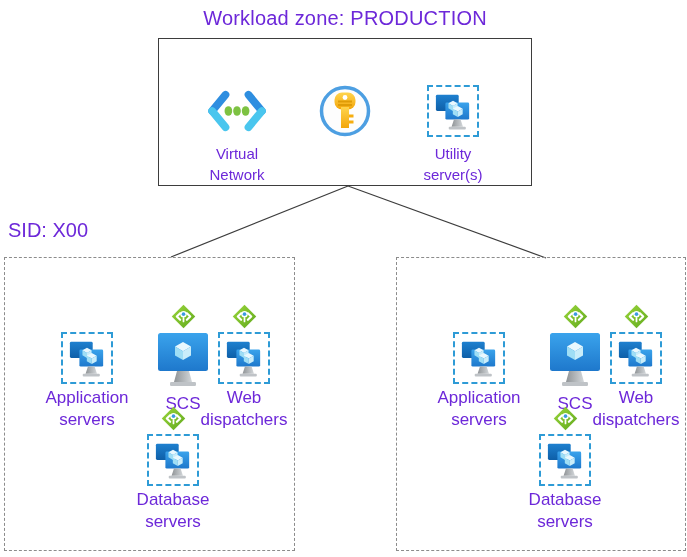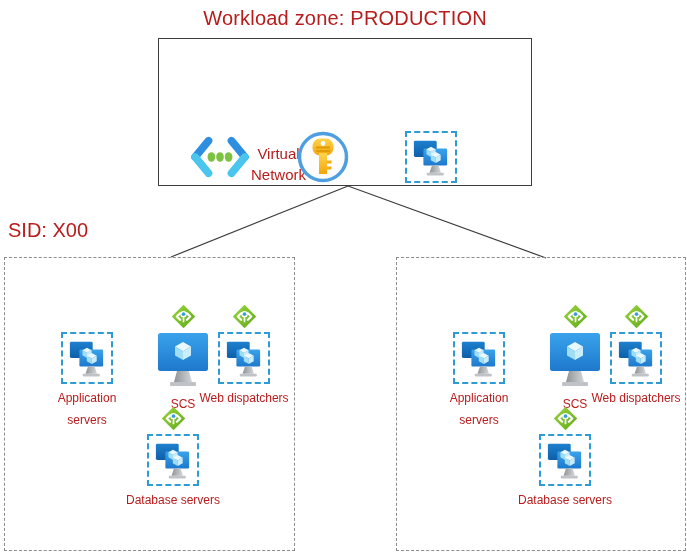--- a/index.html
+++ b/index.html
@@ -1,38 +1,38 @@
 <!DOCTYPE html>
 <html><head>
 <meta charset="utf-8">
 <style>
   html,body{margin:0;padding:0;background:#fff;}
   .canvas{position:relative;width:687px;height:557px;background:#ffffff;
-          font-family:"Liberation Sans",sans-serif;color:#b91c1c;overflow:hidden;}
+          font-family:"Liberation Sans",sans-serif;color:#6d28d9;overflow:hidden;}
   .zone-title{position:absolute;left:158px;top:7px;width:374px;text-align:center;
               font-size:20px;letter-spacing:.2px;}
   .zone-box{position:absolute;left:158px;top:38px;width:374px;height:148px;
             border:1.5px solid #3d3d3d;box-sizing:border-box;
             display:flex;justify-content:center;gap:12px;padding-top:44px;}
-  .zone-item{width:96px;display:flex;flex-direction:row;align-items:flex-end;}
+  .zone-item{width:96px;display:flex;flex-direction:column;align-items:center;}
   .icon-slot{height:56px;display:flex;align-items:center;justify-content:center;}
   .item-label{margin-top:5px;font-size:15px;line-height:21px;text-align:center;}
   .connectors{position:absolute;left:0;top:0;width:687px;height:557px;pointer-events:none;}
   .connectors line{stroke:#3d3d3d;stroke-width:1.2;}
   .sid-label{position:absolute;top:219px;font-size:20px;text-align:right;}
   .sid-label-0{left:8px;}  .sid-label-1{left:399px;}
   .sid-box{position:absolute;top:257px;width:291px;height:294px;
            border:1.6px dashed #8c8c8c;box-sizing:border-box;}
   .sid-box-0{left:4px;}  .sid-box-1{left:396px;width:290px;}
   .node{position:absolute;display:flex;flex-direction:column;align-items:center;}
   .node-app{left:32px;top:74px;width:100px;}
   .node-scs{left:128px;top:46px;width:100px;}
   .node-web{left:189px;top:46px;width:100px;}
   .node-db{left:118px;top:148px;width:100px;}
-  .node-label{margin-top:3px;font-size:12px;line-height:22px;text-align:center;}
+  .node-label{margin-top:3px;font-size:17px;line-height:22px;text-align:center;}
   .avset{width:25px;height:25px;margin-bottom:3px;flex:none;}
   .dashed-vm{width:52px;height:52px;border:2px dashed #2e9bd6;box-sizing:border-box;
              display:flex;align-items:center;justify-content:center;flex:none;background:#fff;}
   .vm-single{width:52px;height:58px;flex:none;}
   .vm-multi{width:38px;height:38px;flex:none;}
   .vnet-svg{width:62px;height:44px;}
   .key-svg{width:52px;height:52px;}
   .sprites{position:absolute;width:0;height:0;overflow:hidden;}
 </style>
 </head>
@@ -136,20 +136,21 @@
       </div>
     </div>
     <div class="zone-item">
       <div class="icon-slot">
         <div class="dashed-vm">
           <svg class="vm-multi">
               <use href="#sym-vm-multi"></use>
             </svg>
         </div>
       </div>
+      <div class="item-label">Utility server(s)</div>
     </div>
   </div>
 
   <svg class="connectors">
     <line x1="348" y1="186" x2="171" y2="257"></line>
     <line x1="348" y1="186" x2="546" y2="258"></line>
   </svg>
 
   <div class="sid-label sid-label-0">SID: X00</div>
 

